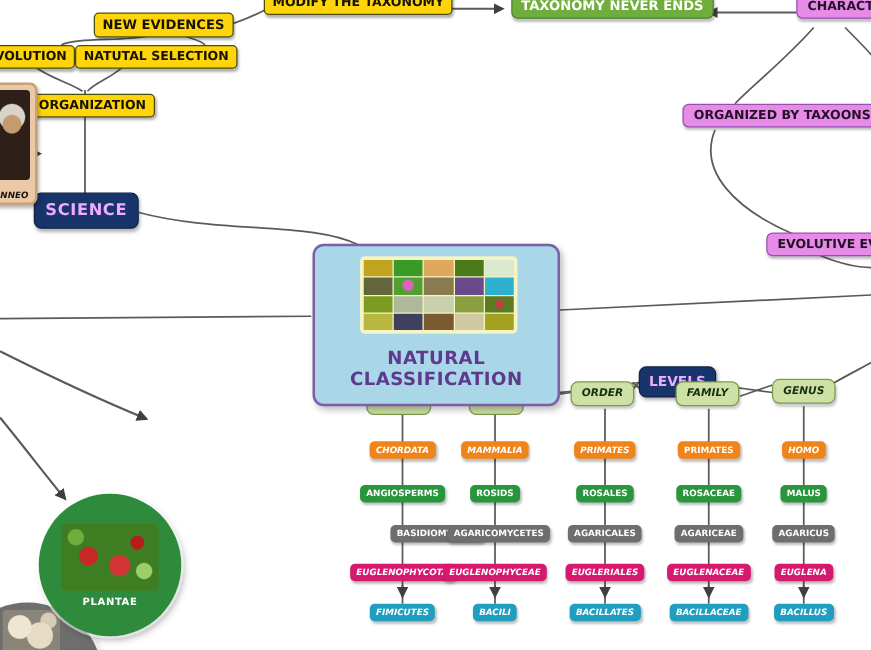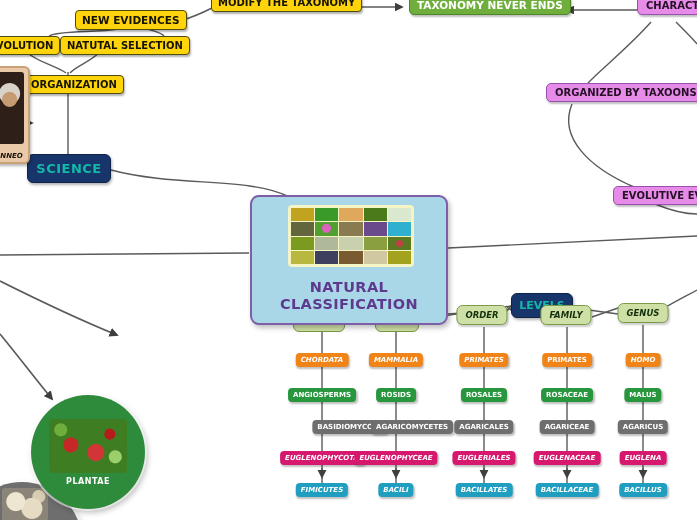--- a/index.html
+++ b/index.html
@@ -6,21 +6,21 @@
   #stage{position:relative;width:697px;height:520px;overflow:hidden;background:#ffffff;
          font-family:"DejaVu Sans","Liberation Sans",sans-serif;padding-left:36px;}
   svg.edges{position:absolute;left:0;top:0;z-index:0;}
   .node{position:absolute;box-sizing:border-box;white-space:nowrap;font-weight:bold;z-index:2;}
   .yellow{background:#FFD40A;border:1px solid #4d4d10;color:#141400;font-size:10px;
           padding:3px 6px;border-radius:4px;box-shadow:1px 2px 2px rgba(0,0,0,.3);}
   .pinkbox{background:#E78BE8;border:1px solid #9a4fae;color:#251025;font-size:10px;
           padding:3px 8px;border-radius:5px;box-shadow:1px 2px 2px rgba(0,0,0,.25);}
   .greennode{background:#6FAE3C;border:1px solid #4e8527;color:#ffffff;font-size:10.5px;
           padding:3px 7px;border-radius:5px;box-shadow:1px 2px 2px rgba(0,0,0,.25);}
-  .navybox{background:#17356B;border:1px solid #0e2347;color:#14b8a6;text-align:center;
+  .navybox{background:#17356B;border:1px solid #0e2347;color:#f0abfc;text-align:center;
           border-radius:6px;box-shadow:1px 2px 3px rgba(0,0,0,.3);}
   .sage{background:#CFE0A6;border:1.5px solid #7a9a4a;color:#14300d;font-size:8.5px;
           font-style:italic;padding:4px 8px;border-radius:6px;transform:translateX(-50%);
           box-shadow:1px 2px 2px rgba(0,0,0,.2);}
   .sliver{background:#CFE0A6;border:1.5px solid #7a9a4a;border-radius:6px;z-index:1;position:absolute;}
   .cell{position:absolute;transform:translateX(-50%);color:#fff;font-size:7px;font-weight:bold;
           padding:3px 5px;border-radius:4px;text-align:center;z-index:2;
           box-shadow:1px 2px 2px rgba(0,0,0,.25);white-space:nowrap;}
   .r0{background:#F08418;font-style:italic}
   .r1{background:#28963D}
@@ -183,21 +183,21 @@
   <div class="node sage" style="left:643px;top:303px;">GENUS</div>
 
   <div class="cell r0" style="left:322px;top:353px;">CHORDATA</div>
   <div class="cell r1" style="left:322px;top:388px;">ANGIOSPERMS</div>
   <div class="cell r2" style="left:322px;top:420px;margin-left:28px;">BASIDIOMYCOTA</div>
   <div class="cell r3" style="left:322px;top:451px;">EUGLENOPHYCOTA</div>
   <div class="cell r4" style="left:322px;top:483px;">FIMICUTES</div>
 
   <div class="cell r0" style="left:396px;top:353px;">MAMMALIA</div>
   <div class="cell r1" style="left:396px;top:388px;">ROSIDS</div>
-  <div class="cell r2" style="left:412px;top:420px;">AGARICOMYCETES</div>
+  <div class="cell r2" style="left:399px;top:420px;">AGARICOMYCETES</div>
   <div class="cell r3" style="left:396px;top:451px;">EUGLENOPHYCEAE</div>
   <div class="cell r4" style="left:396px;top:483px;">BACILI</div>
 
   <div class="cell r0" style="left:484px;top:353px;">PRIMATES</div>
   <div class="cell r1" style="left:484px;top:388px;">ROSALES</div>
   <div class="cell r2" style="left:484px;top:420px;">AGARICALES</div>
   <div class="cell r3" style="left:484px;top:451px;">EUGLERIALES</div>
   <div class="cell r4" style="left:484px;top:483px;text-align:right;">BACILLATES</div>
 
   <div class="cell r0" style="left:567px;top:353px;font-style:normal;">PRIMATES</div>

